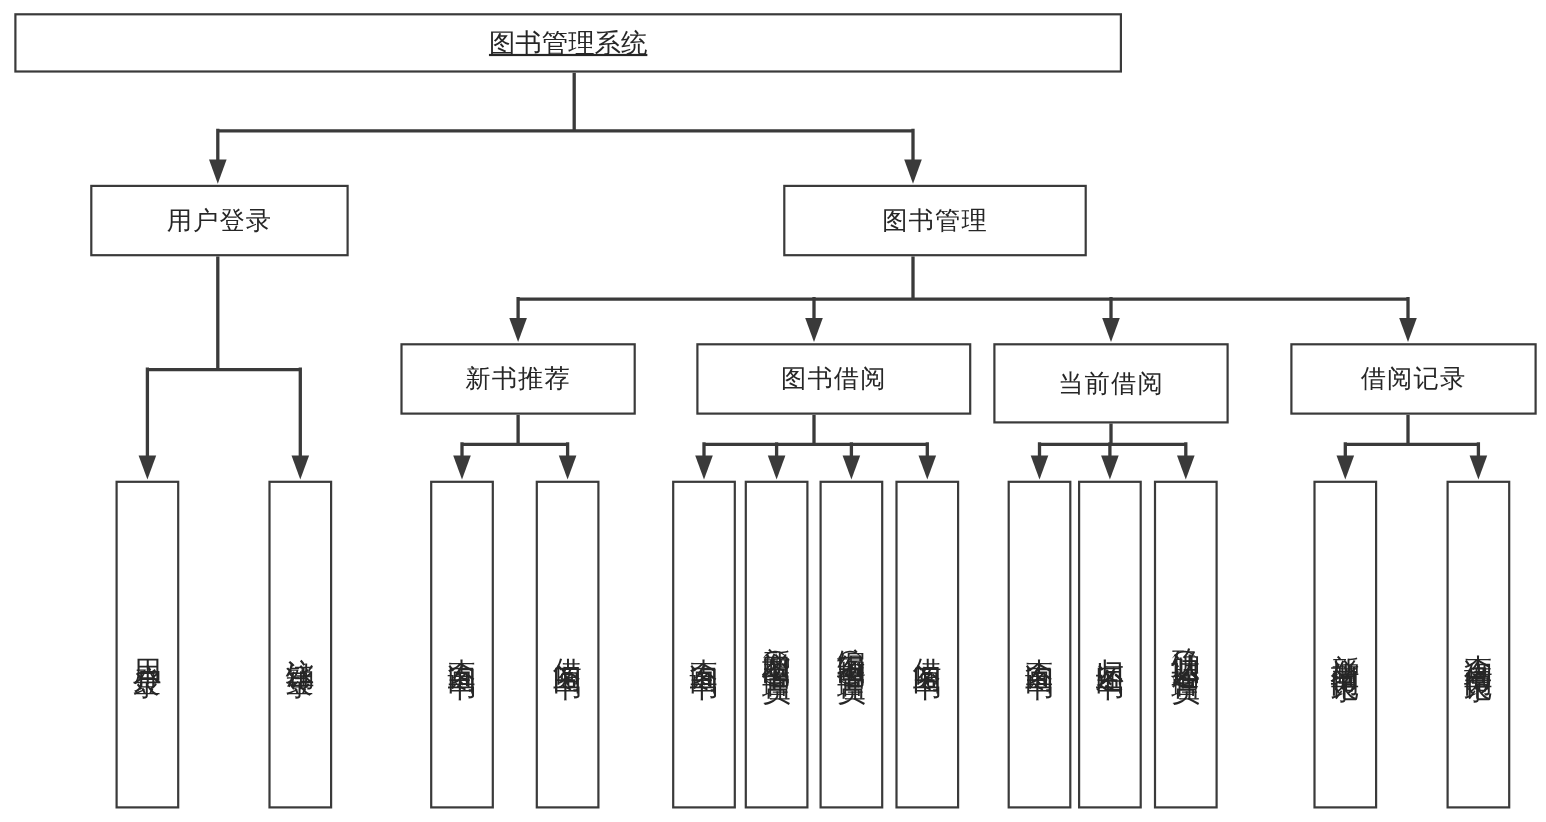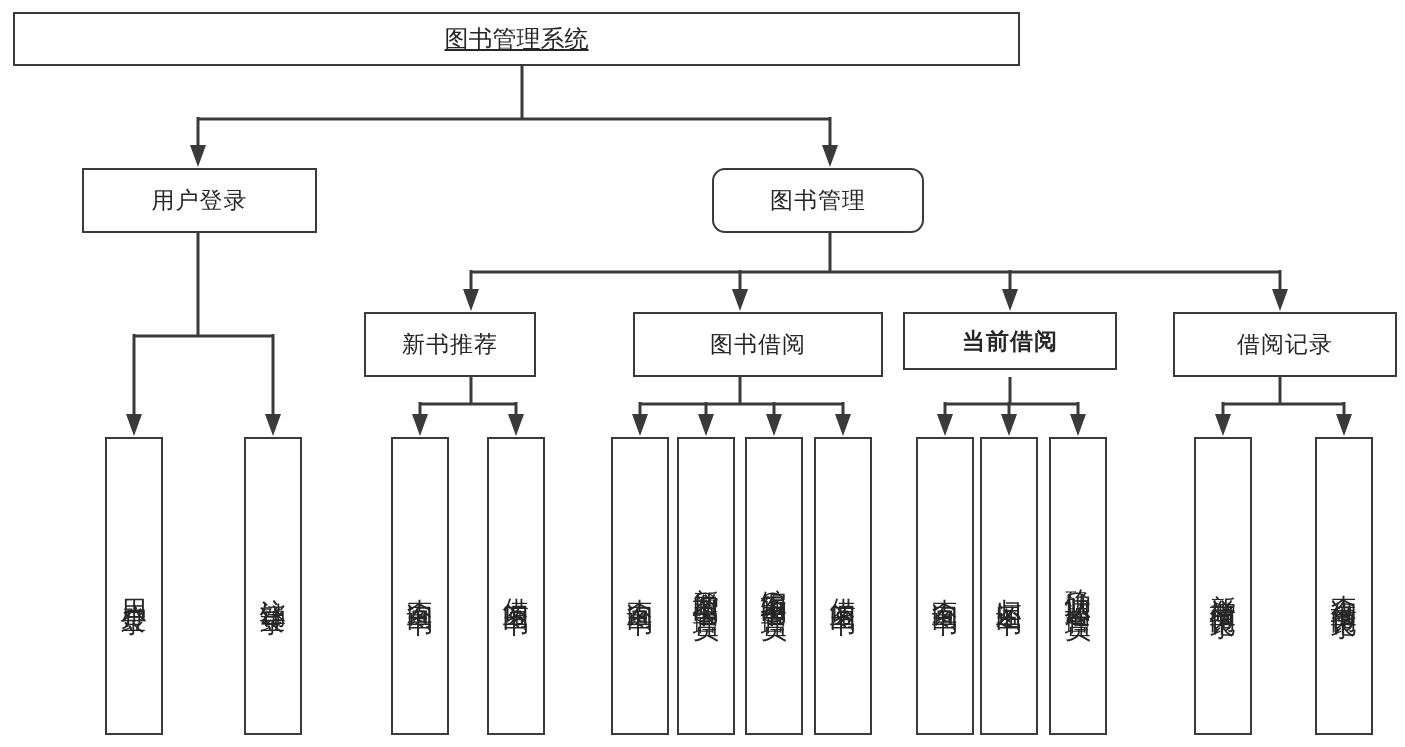--- a/index.html
+++ b/index.html
@@ -95,31 +95,31 @@
     </g>
   </svg>
 
   <div class="node root-node" style="left:13px; top:12px; width:1007px; height:54px;">
     <span>图书管理系统</span>
   </div>
 
   <div class="node h-node" style="left:82px; top:168px; width:235px; height:65px;">
     <span>用户登录</span>
   </div>
-  <div class="node h-node" style="left:712px; top:168px; width:212px; height:65px;border-radius:13px;">
+  <div class="node h-node" style="left:712px; top:168px; width:276px; height:65px;">
     <span>图书管理</span>
   </div>
 
-  <div class="node h-node" style="left:364px; top:312px; width:172px; height:65px;">
+  <div class="node h-node" style="left:364px; top:312px; width:214px; height:65px;">
     <span>新书推荐</span>
   </div>
   <div class="node h-node" style="left:633px; top:312px; width:250px; height:65px;">
     <span>图书借阅</span>
   </div>
-  <div class="node h-node" style="left:903px; top:312px; width:214px; height:58px;font-weight:bold;">
+  <div class="node h-node" style="left:903px; top:312px; width:214px; height:73px;">
     <span>当前借阅</span>
   </div>
   <div class="node h-node" style="left:1173px; top:312px; width:224px; height:65px;">
     <span>借阅记录</span>
   </div>
 
   <div class="node leaf-node" style="left:105px; top:437px; width:58px; height:298px;">
     <span class="v-text">用户登录</span>
   </div>
   <div class="node leaf-node" style="left:244px; top:437px; width:58px; height:298px;">

